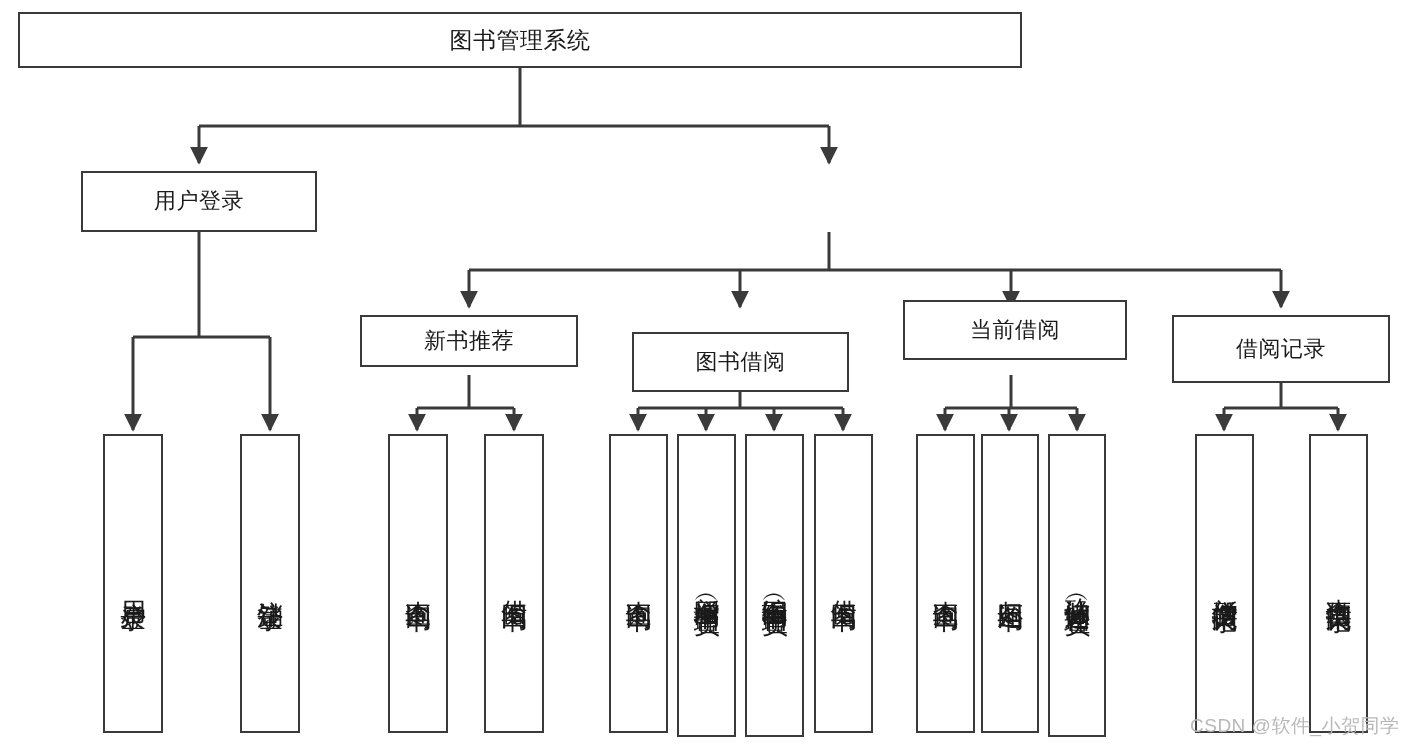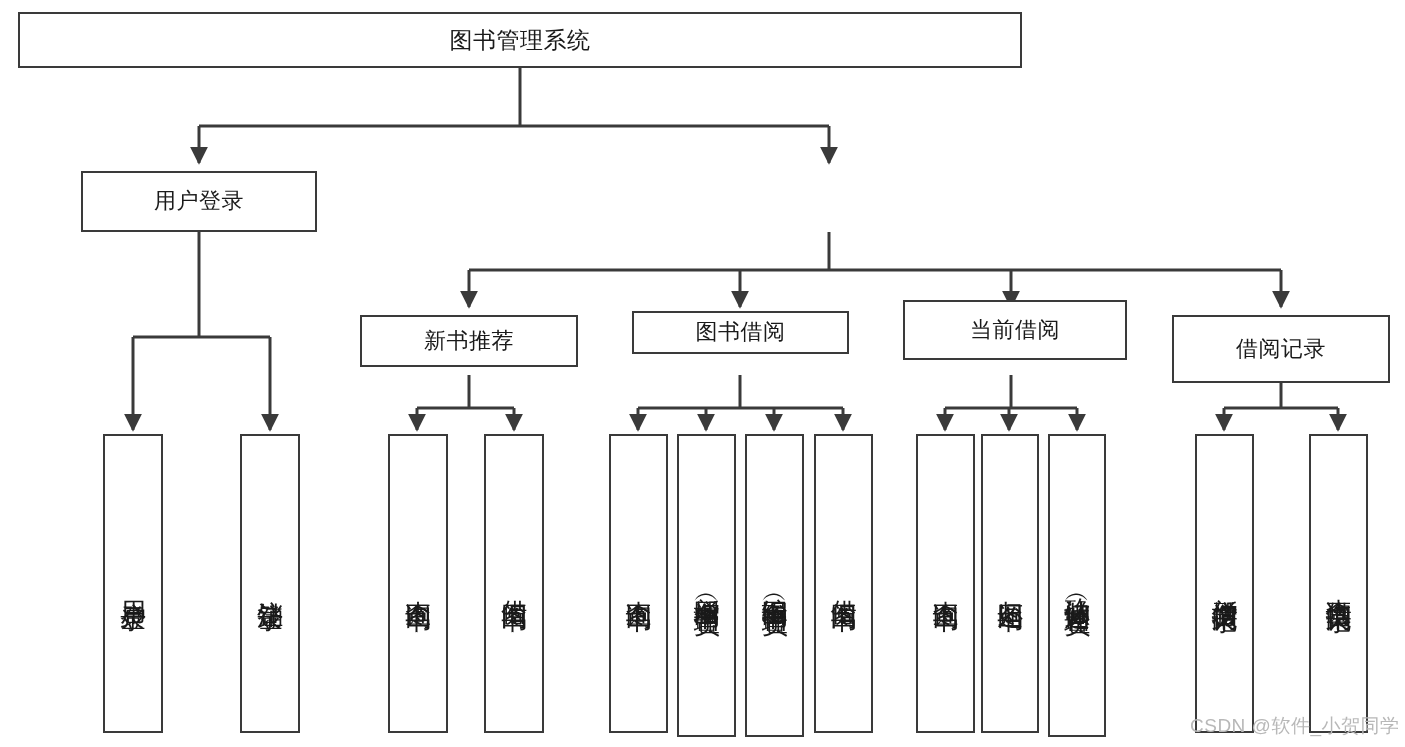--- a/index.html
+++ b/index.html
@@ -136,21 +136,21 @@
 
   <div class="node horiz" style="left:81px; top:171px; width:236px; height:61px;">
     <span class="node-label">用户登录</span>
   </div>
 
 
   <div class="node horiz" style="left:360px; top:315px; width:218px; height:52px;">
     <span class="node-label">新书推荐</span>
   </div>
 
-  <div class="node horiz" style="left:632px; top:311px; width:217px; height:43px;">
+  <div class="node horiz" style="left:632px; top:332px; width:217px; height:60px;">
     <span class="node-label">图书借阅</span>
   </div>
 
   <div class="node horiz" style="left:903px; top:300px; width:224px; height:60px;">
     <span class="node-label">当前借阅</span>
   </div>
 
   <div class="node horiz" style="left:1172px; top:315px; width:218px; height:68px;">
     <span class="node-label">借阅记录</span>
   </div>

